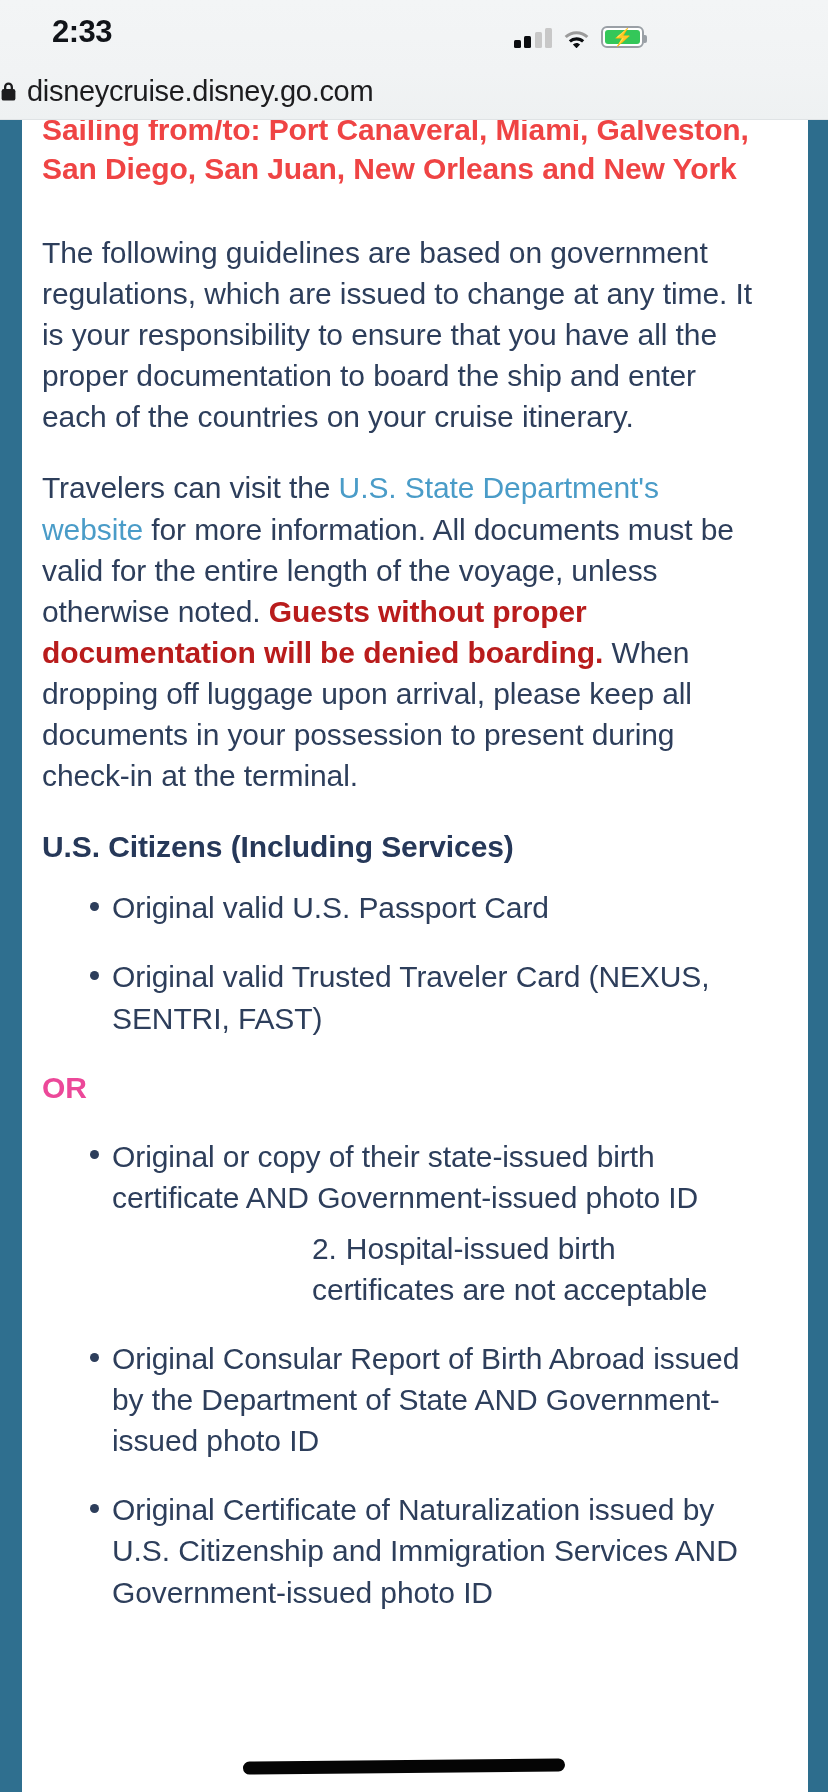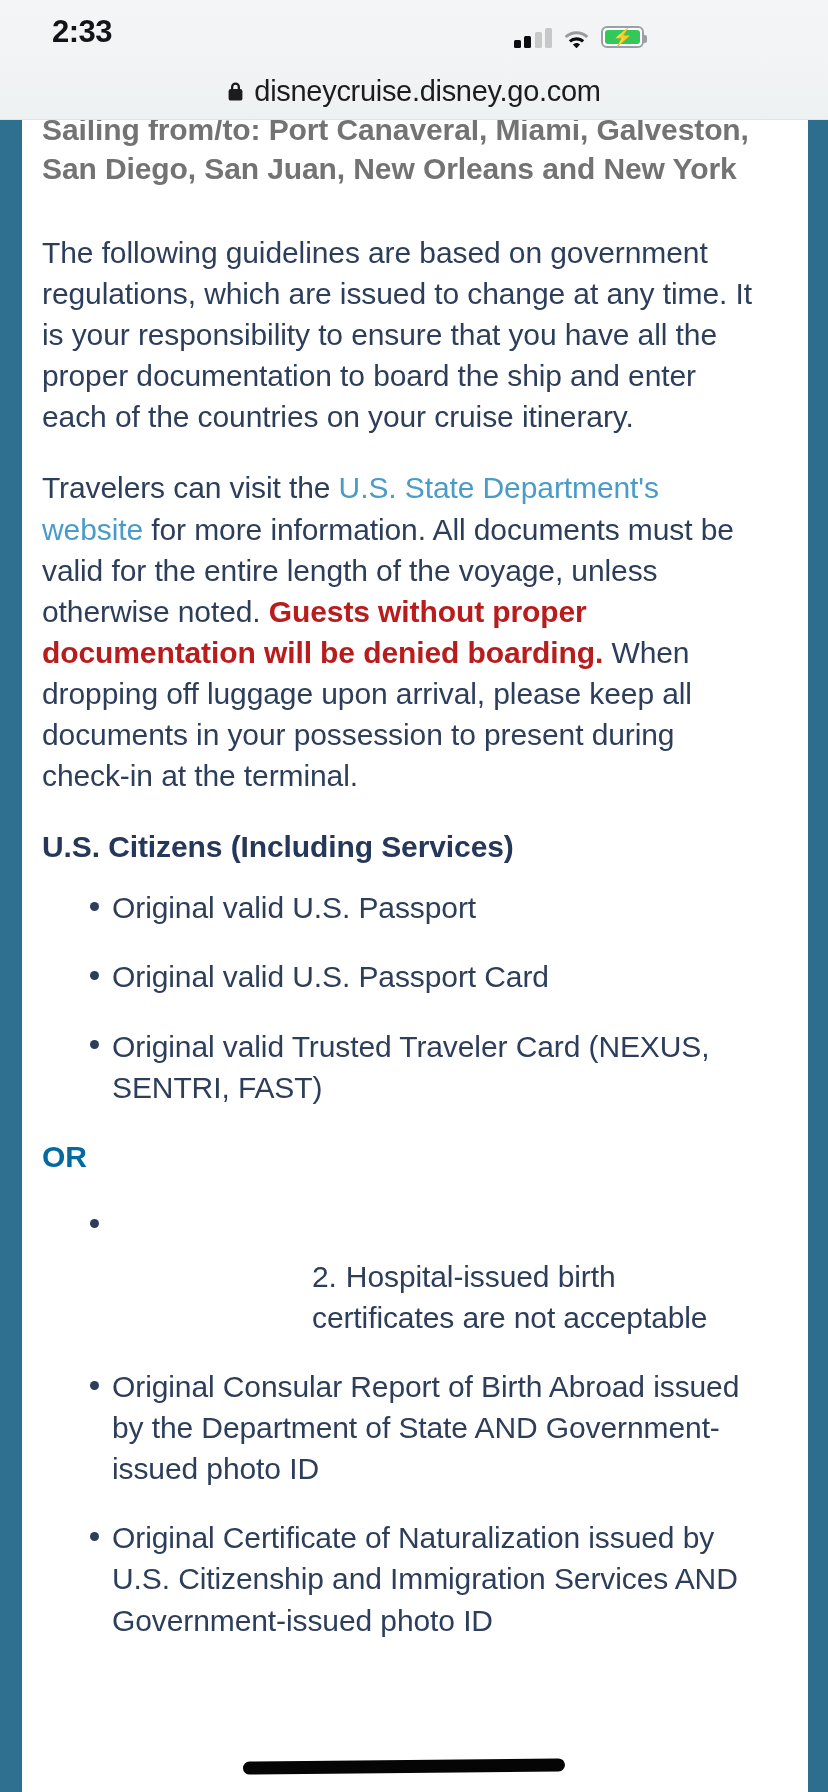--- a/index.html
+++ b/index.html
@@ -53,21 +53,21 @@
     background:#34c759; border-radius:3px;
   }
   .battery .bolt {
     position:absolute; left:0; right:0; top:50%; transform:translateY(-50%);
     text-align:center; font-size:17px; line-height:1; color:#ffffff;
   }
 
   
   .urlbar {
     position:absolute; left:0; top:62px; width:828px; height:58px;
-    display:flex; align-items:center; justify-content:center; gap:10px;
+    display:flex; align-items:center; justify-content:flex-start; gap:10px;
   }
   .lock-icon { display:block; width:17px; height:21px; }
   .url-text {
     font-size:29px; color:#1c1c1e; letter-spacing:-0.3px;
     font-family:"Liberation Sans", sans-serif;
   }
 
   
   .page {
     position:absolute; left:0; top:120px; width:828px; height:1672px;
@@ -83,31 +83,31 @@
   }
 
   .doc {
     color:#2d3e5b;
     font-size:30px;
     line-height:1.37;
     letter-spacing:-0.1px;
   }
   .doc h2 {
     font-size:30px; font-weight:700; line-height:1.3;
-    margin:0 0 34px 0; color:#737373;
+    margin:0 0 34px 0; color:#ef4444;
     position:relative; top:-10px;
   }
   .doc p { margin:0 0 30px 0; }
   .doc strong { font-weight:700; color:#b91c1c; }
   .doc a { color:#4a9cc8; text-decoration:none; }
   .doc h3 {
     font-size:30px; font-weight:700; margin:0 0 20px 0; color:#263859;
   }
   .doc .or {
-    font-size:30px; font-weight:700; color:#0369a1;
+    font-size:30px; font-weight:700; color:#ec4899;
     margin:20px 0 28px 0;
   }
 
   ul.bullets { list-style:none; margin:0 0 22px 0; padding:0; }
   ul.bullets > li {
     position:relative;
     padding-left:70px;
     text-indent:-22px;
     margin-bottom:28px;
   }
@@ -191,29 +191,28 @@
 
       <h2>Sailing from/to: Port Canaveral, Miami, Galveston, San Diego, San Juan, New Orleans and New York</h2>
 
       <p>The following guidelines are based on government regulations, which are issued to change at any time. It is your responsibility to ensure that you have all the proper documentation to board the ship and enter each of the countries on your cruise itinerary.</p>
 
       <p><span>Travelers can visit the </span><a href="#">U.S. State Department's website</a><span> for more information. All documents must be valid for the entire length of the voyage, unless otherwise noted. </span><strong>Guests without proper documentation will be denied boarding.</strong><span> When dropping off luggage upon arrival, please keep all documents in your possession to present during check-in at the terminal.</span></p>
 
       <h3>U.S. Citizens (Including Services)</h3>
 
       <ul class="bullets">
-        <li><span class="dot"></span><span>Original valid U.S. Passport</span></li>
         <li><span class="dot"></span><span>Original valid U.S. Passport Card</span></li>
         <li><span class="dot"></span><span>Original valid Trusted Traveler Card (NEXUS, SENTRI, FAST)</span></li>
       </ul>
 
       <div class="or">OR</div>
 
       <ul class="bullets">
-        <li><span class="dot"></span>
+        <li><span class="dot"></span><span>Original or copy of their state-issued birth certificate AND Government-issued photo ID</span>
 
           <ol class="nums">
             <li><span class="num">2.</span><span>Hospital-issued birth certificates are not acceptable</span></li>
           </ol>
         </li>
 
         <li><span class="dot"></span><span>Original Consular Report of Birth Abroad issued by the Department of State AND Government-issued photo ID</span></li>
 
         <li><span class="dot"></span><span>Original Certificate of Naturalization issued by U.S. Citizenship and Immigration Services AND Government-issued photo ID</span></li>
       </ul>

